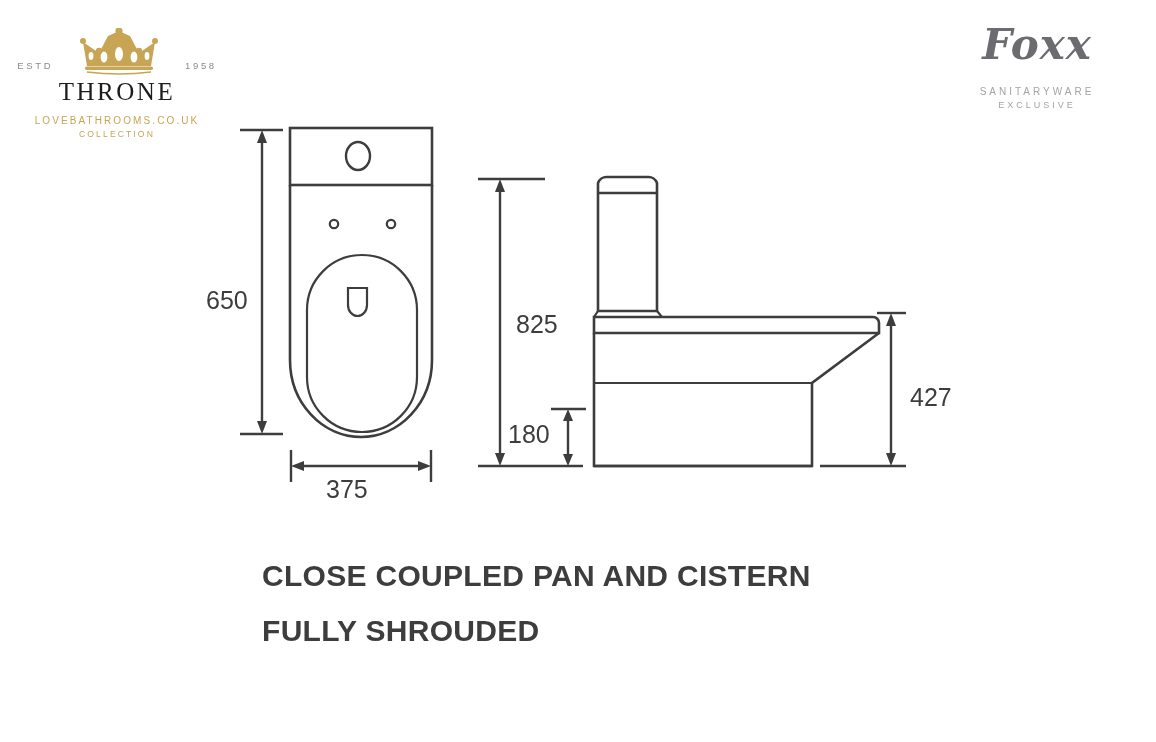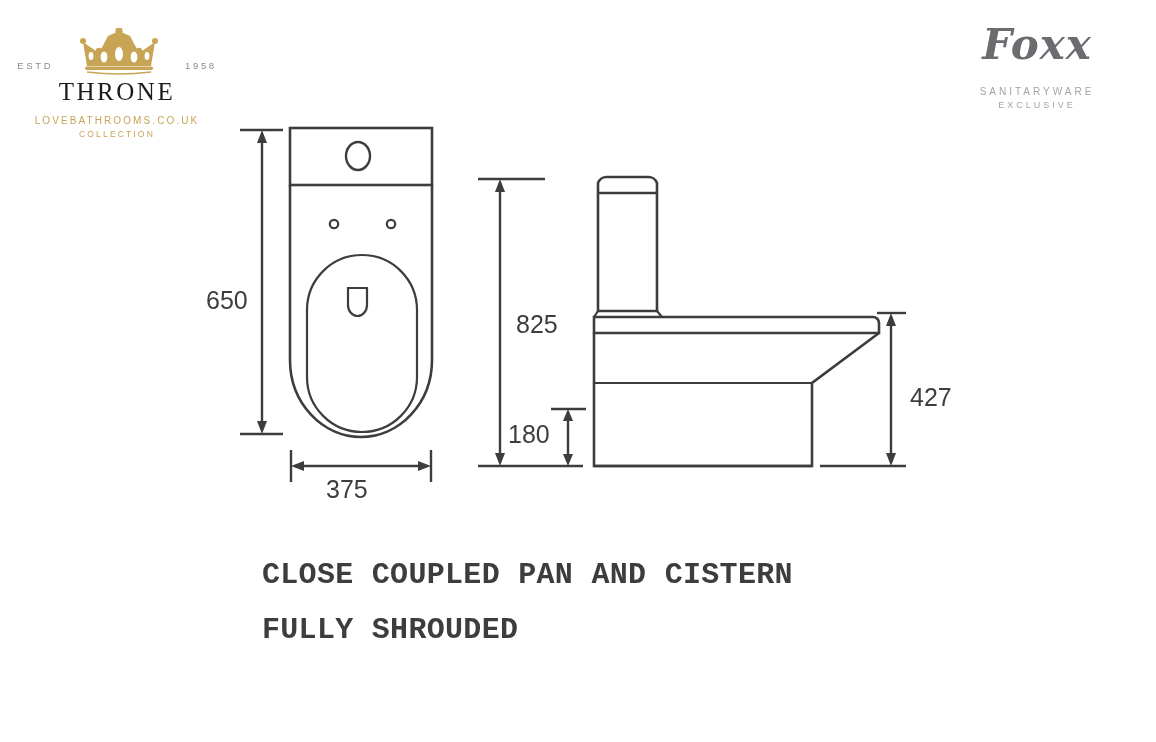--- a/index.html
+++ b/index.html
@@ -100,21 +100,21 @@
   }
 
   
   #caption {
     position: absolute;
     left: 262px;
     top: 548px;
     width: 780px;
   }
   #caption .cap-line {
-    font-family: Liberation Mono, monospace;
+    font-family: Liberation Sans, sans-serif;
     font-weight: bold;
     font-size: 30px;
     letter-spacing: 0.3px;
     color: #3d3d3d;
     line-height: 55px;
     white-space: nowrap;
   }
 </style>
 </head>
 <body>

